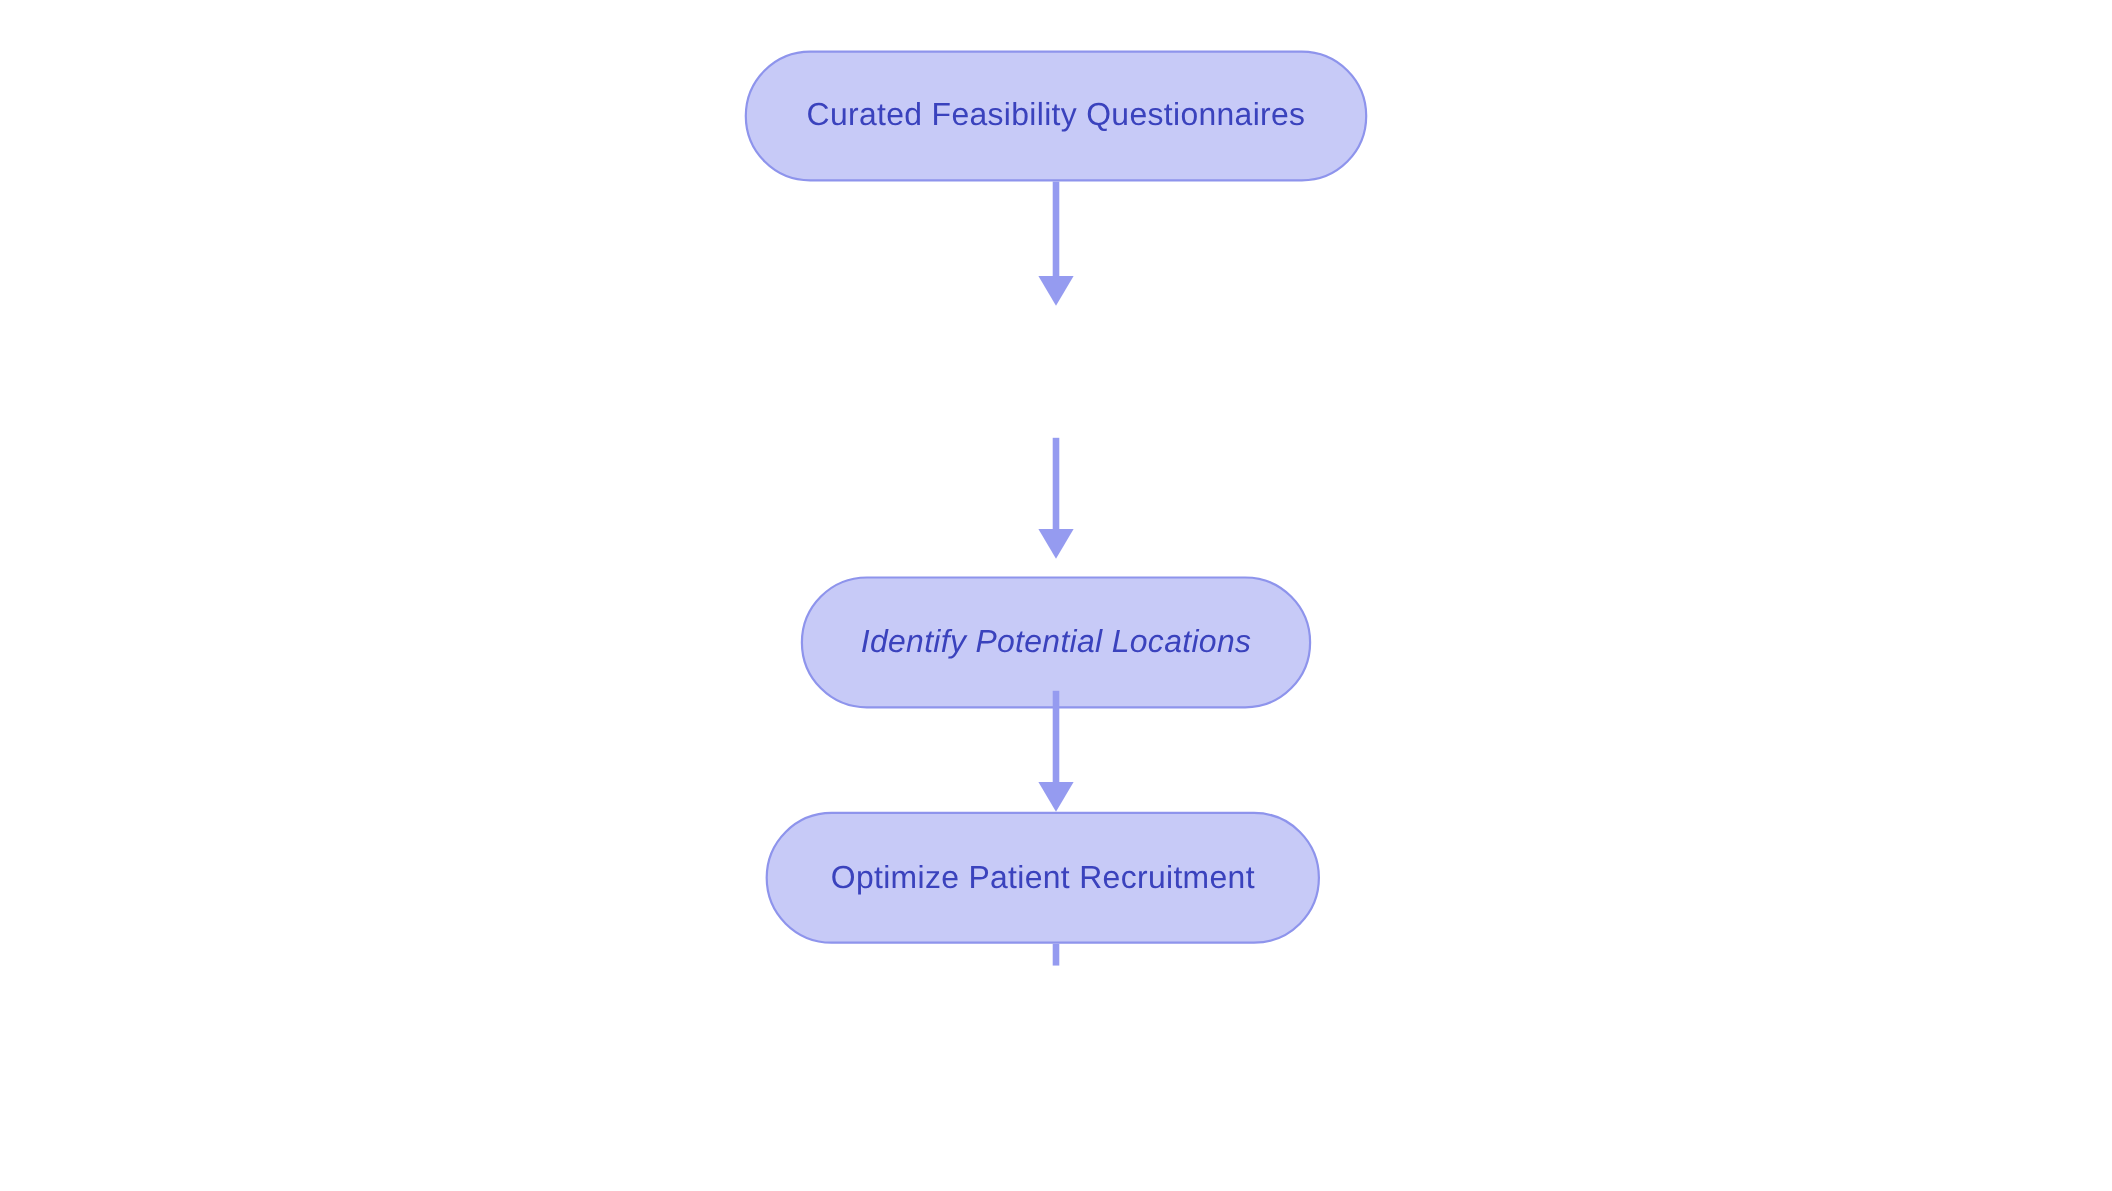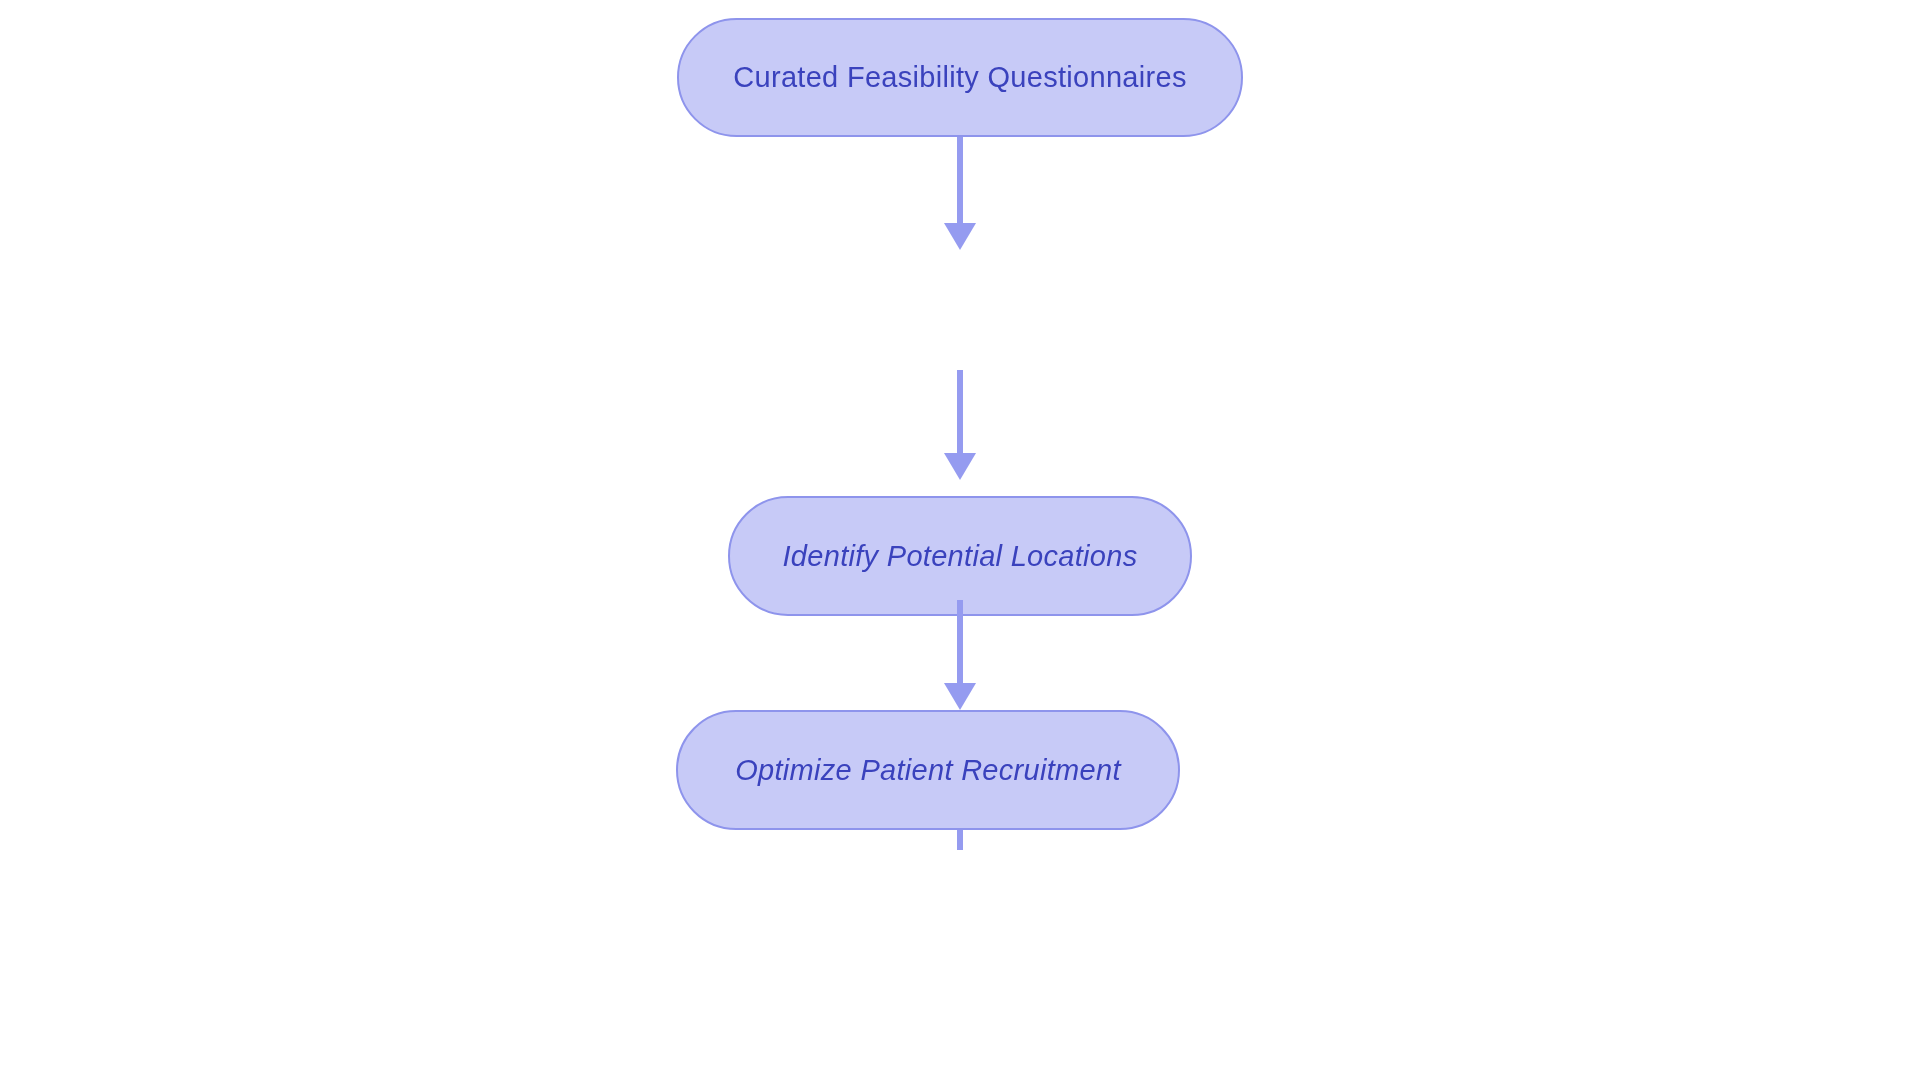--- a/index.html
+++ b/index.html
@@ -7,20 +7,21 @@
     padding: 0;
     background: #ffffff;
   }
   .canvas {
     position: relative;
     width: 1920px;
     height: 850px;
     background: var(--background, #ffffff);
     overflow: hidden;
     font-family: "Liberation Sans", sans-serif;
+    margin-top: 28px;
   }
   .node {
     position: absolute;
     box-sizing: border-box;
     background: var(--node-fill, #c7caf7);
     border: 2px solid var(--node-border, #8e94ec);
     border-radius: 60px;
     display: flex;
     align-items: center;
     justify-content: center;
@@ -28,21 +29,21 @@
   .node-label {
     color: var(--node-text, #3a42bd);
     font-size: 29px;
     letter-spacing: 0.3px;
     white-space: nowrap;
     text-align: center;
   }
   .n1 { left: 677px; top: 18px;  width: 566px; height: 119px; }
   .n2 { left: 732px; top: 250px; width: 456px; height: 120px; }
   .n3 { left: 728px; top: 496px; width: 464px; height: 120px; font-style: italic; }
-  .n4 { left: 676px; top: 710px; width: 504px; height: 120px; font-style: italic; }
+  .n4 { left: 696px; top: 710px; width: 504px; height: 120px; }
   .n5 { left: 702px; top: 940px; width: 516px; height: 120px; }
 
   .arrow {
     position: absolute;
     left: 944px;
     width: 32px;
     display: flex;
     flex-direction: column;
     align-items: center;
   }

